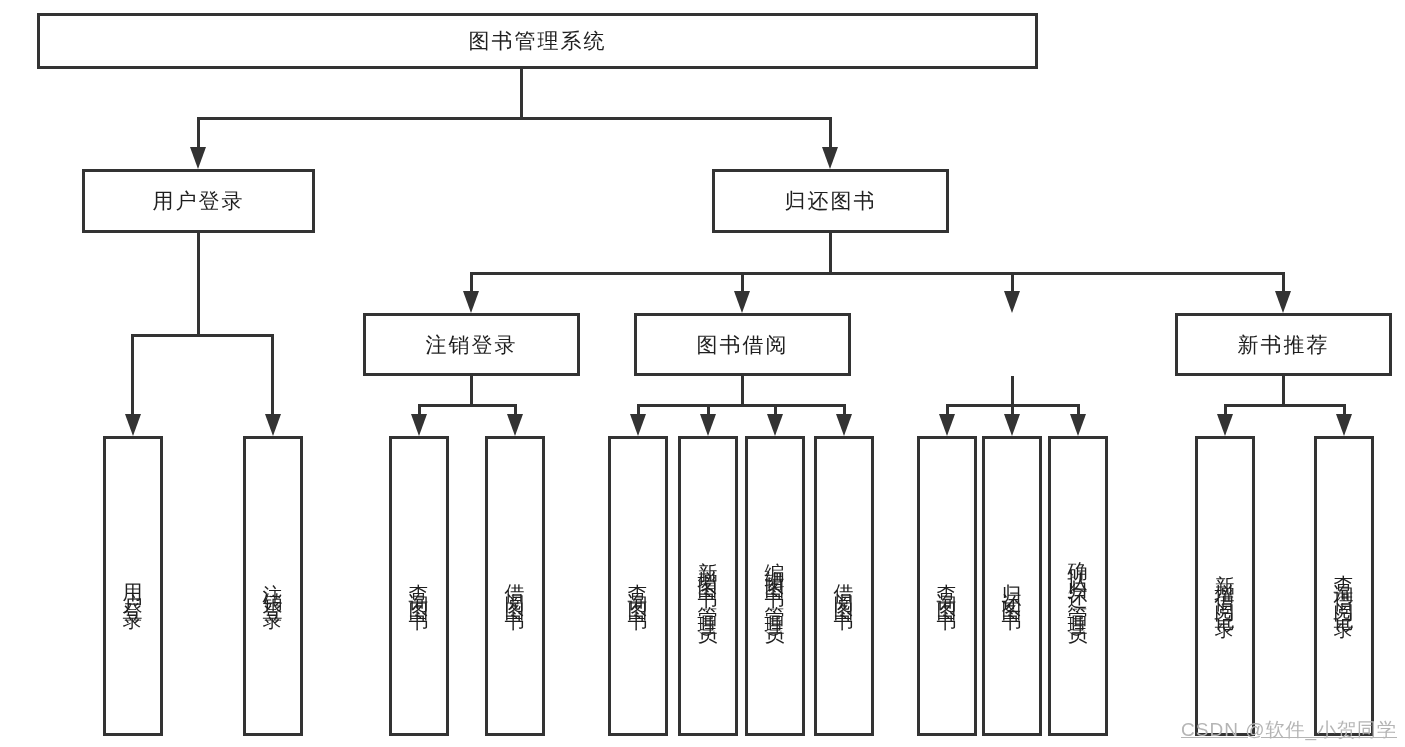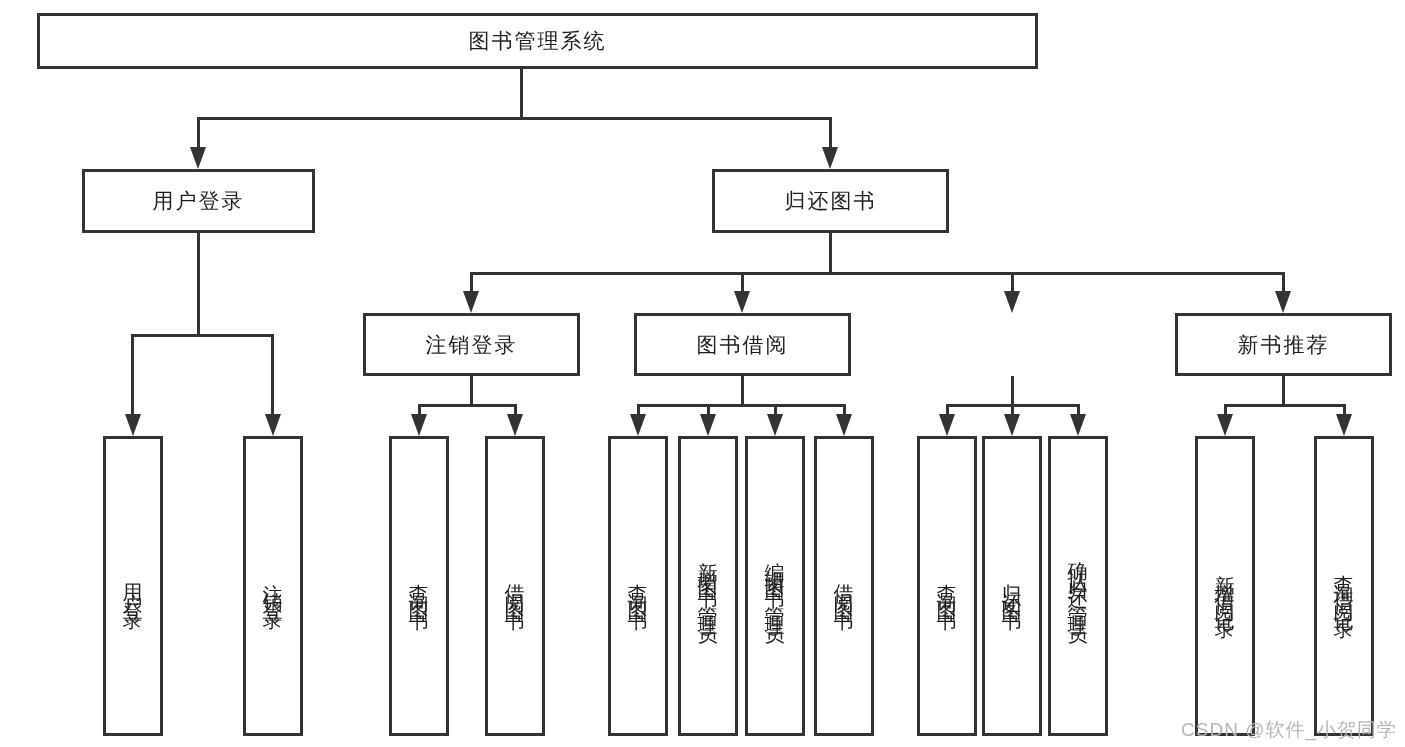--- a/index.html
+++ b/index.html
@@ -40,20 +40,21 @@
   }
   .watermark {
     position: absolute;
     right: 8px;
     bottom: 4px;
     font-size: 19px;
     color: var(--watermark, #b5b5b5);
     letter-spacing: 1px;
     z-index: 10;
     white-space: nowrap;
+    text-decoration: underline;
   }
 </style>
 </head>
 <body>
 
 <div class="canvas">
 
   <div class="box h" style="left:37px; top:13px; width:1001px; height:56px;">
     <span>图书管理系统</span>
   </div>

